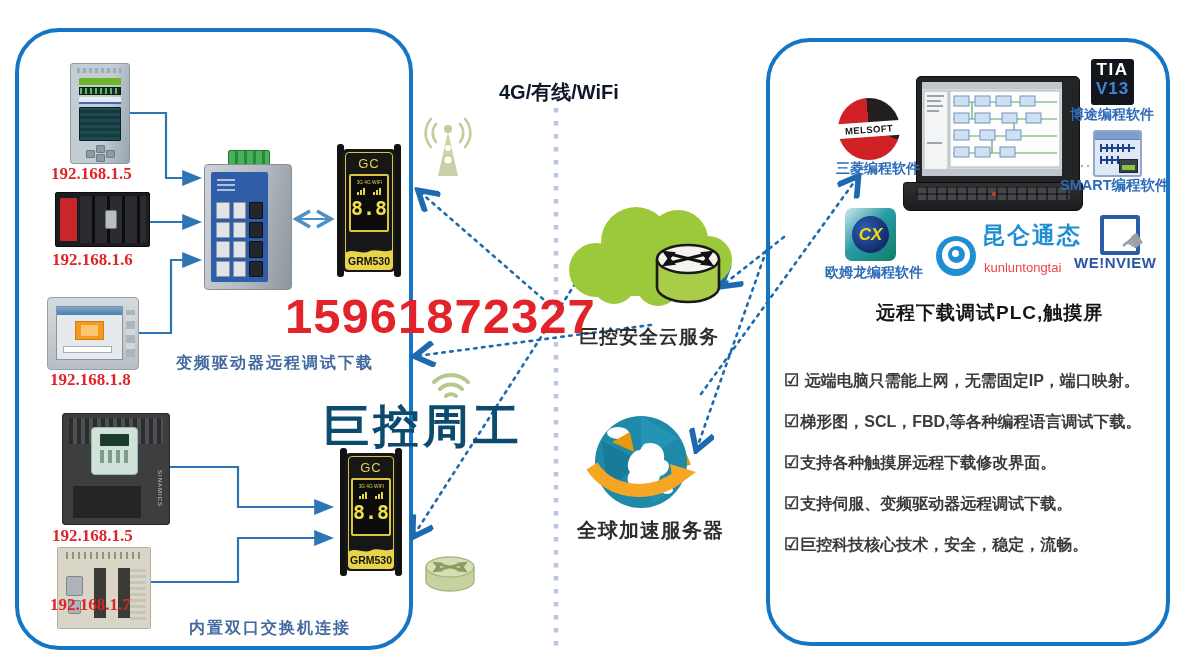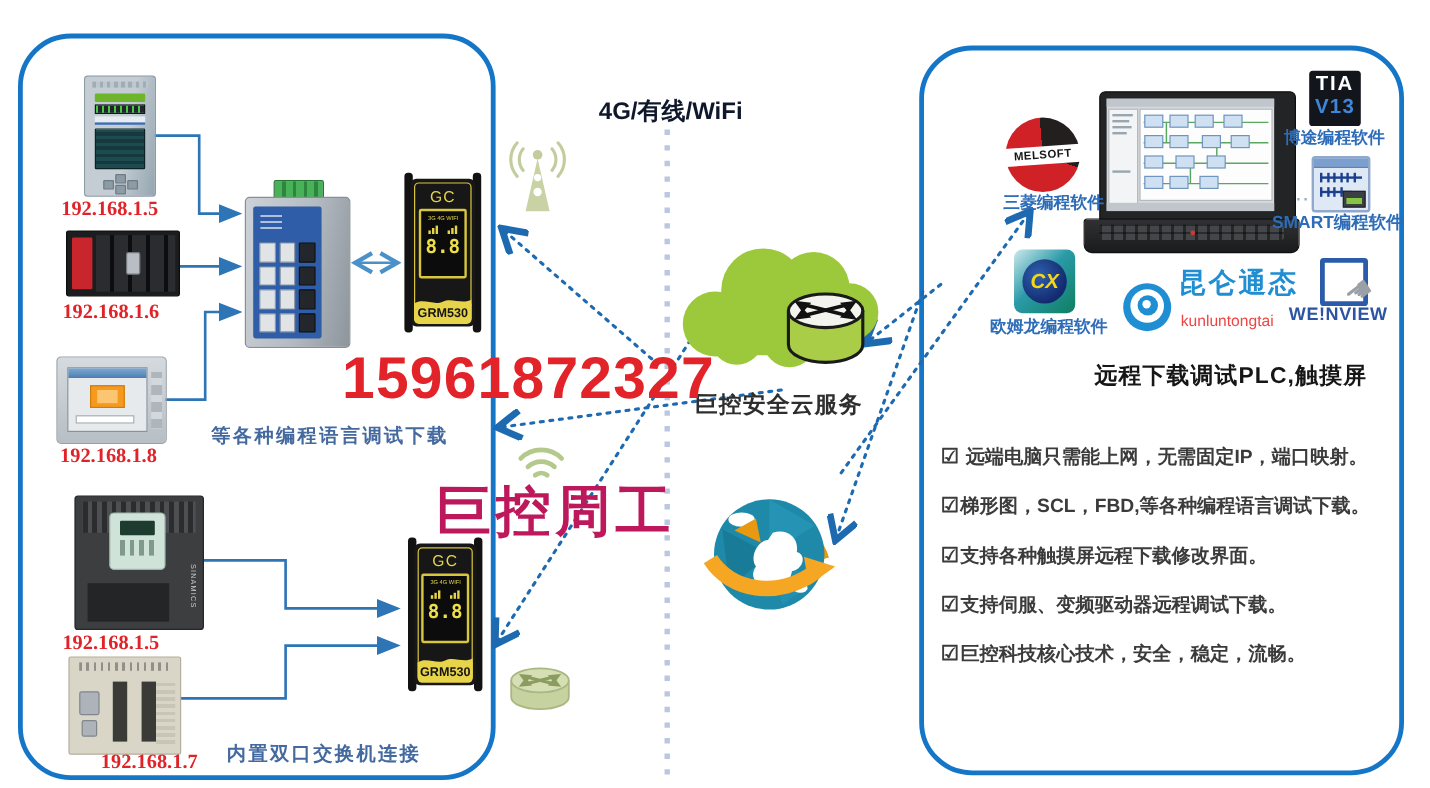--- a/index.html
+++ b/index.html
@@ -13,41 +13,41 @@
   
   .overlay{position:absolute;left:0;top:0;z-index:2;pointer-events:none;}
 
   .dev{z-index:3;}
 
   
   .ip{z-index:4;font-family:"Liberation Serif",serif;font-weight:bold;font-size:17px;color:#df2328;white-space:nowrap;}
   .cap{z-index:4;font-weight:bold;font-size:16px;color:#44699f;letter-spacing:2px;white-space:nowrap;}
   .hdr{z-index:4;font-weight:bold;font-size:20px;color:#0f172a;white-space:nowrap;}
   .phone{z-index:6;font-weight:bold;font-size:49px;color:#e3232a;letter-spacing:1px;white-space:nowrap;}
-  .wmark{z-index:6;font-weight:900;font-size:46px;color:#be185d;letter-spacing:4px;white-space:nowrap;margin-left:40px;}
+  .wmark{z-index:6;font-weight:900;font-size:46px;color:#0c4a6e;letter-spacing:4px;white-space:nowrap;}
   .midlabel{z-index:4;font-weight:bold;color:#2e2e2e;white-space:nowrap;letter-spacing:1px;}
   .loglab{z-index:4;font-weight:bold;font-size:14px;color:#2d6cb8;white-space:nowrap;}
   .rtitle{z-index:4;font-weight:bold;font-size:19px;color:#161616;white-space:nowrap;letter-spacing:1px;}
   .feat{position:absolute;z-index:4;font-weight:bold;font-size:16px;color:#3b3b3b;white-space:nowrap;}
   .feat .fc{font-size:17px;margin-right:1px;}
 
   
   .grm{z-index:3;}
   .grm-ear{position:absolute;top:-4px;bottom:-4px;width:7px;background:#121212;border-radius:3px;}
   .grm-ear.l{left:0}.grm-ear.r{right:0}
   .grm-body{position:absolute;left:5px;right:5px;top:1px;bottom:1px;background:#171717;border-radius:5px;}
   .grm-frame{position:absolute;inset:3px;border:1.5px solid #d8c63e;border-radius:4px;pointer-events:none;}
   .grm-brand{margin-top:7px;text-align:center;color:#e7d44a;font-weight:normal;font-size:13px;letter-spacing:1px;}
   .grm-screen{margin:3px auto 0;width:36px;height:54px;border:2px solid #d8c63e;border-radius:2px;background:#0c0c0c;
               display:flex;flex-direction:column;align-items:center;}
   .grm-sig{font-size:5px;color:#e7d44a;margin-top:3px;white-space:nowrap;transform:scale(.95);}
   .grm-bars{display:flex;align-items:flex-end;gap:1px;height:8px;margin-top:2px;}
   .grm-bars i{display:block;width:2px;background:#e7d44a;}
   .grm-bars b{display:block;width:6px;}
-  .grm-dig{font-family:"DejaVu Sans Mono",monospace;font-weight:bold;font-size:16px;color:#efe04a;margin-top:1px;}
+  .grm-dig{font-family:"DejaVu Sans Mono",monospace;font-weight:bold;font-size:20px;color:#efe04a;margin-top:1px;}
   .grm-wave{position:absolute;left:3px;right:3px;bottom:17px;height:9px;width:calc(100% - 6px);}
   .grm-model{position:absolute;left:3px;right:3px;bottom:2px;height:17px;background:#e7d44a;border-radius:0 0 4px 4px;
              color:#141414;font-weight:bold;font-size:10.5px;line-height:17px;text-align:center;}
 
   
   .sw-term{position:absolute;top:0;left:24px;width:40px;height:16px;background:repeating-linear-gradient(90deg,#47b257 0 6px,#2f8540 6px 9px);border:1px solid #267535;border-radius:2px;}
   .sw-body{position:absolute;top:14px;left:0;right:0;bottom:0;background:linear-gradient(100deg,#ccd2d7 0%,#b3bac1 55%,#8d959d 100%);border:1px solid #868e96;border-radius:4px;}
   .sw-face{position:absolute;left:6px;top:7px;width:57px;bottom:7px;background:#2f5da8;border-radius:2px;}
   .sw-leds{margin:5px 6px 0;height:14px;background:repeating-linear-gradient(0deg,#cfd9ea 0 2px,#2f5da8 2px 5px);width:18px;opacity:.8;}
   .sw-ports{position:absolute;left:5px;right:5px;top:30px;bottom:5px;display:grid;grid-template-columns:1fr 1fr 1fr;gap:3px;}
@@ -249,42 +249,42 @@
           </div>
         <div class="grm-dig">8.8</div>
       </div>
       <svg class="grm-wave" viewBox="0 0 64 10" preserveAspectRatio="none">
           <path d="M0,8 C10,2 22,10 32,6 C42,2 54,9 64,4 L64,10 L0,10 Z" fill="#e7d44a"></path>
         </svg>
       <div class="grm-model">GRM530</div>
     </div>
   </div>
 
-  <div class="abs cap" style="left:176px;top:353px;">等各种编程语言调试下载</div>
+  <div class="abs cap" style="left:176px;top:353px;">变频驱动器远程调试下载</div>
 
   <div class="abs dev drive" style="left:62px;top:413px;width:106px;height:110px;">
     <div class="dr-vents"></div>
     <div class="dr-panel">
       <div class="dr-lcd"></div>
       <div class="dr-keys"></div>
     </div>
     <div class="dr-low"></div>
     <div class="dr-side">SINAMICS</div>
   </div>
   <div class="abs ip" style="left:52px;top:526px;">192.168.1.5</div>
 
   <div class="abs dev plc3" style="left:57px;top:547px;width:92px;height:80px;">
     <div class="p3-dots"></div>
     <div class="p3-slot" style="left:36px;"></div>
     <div class="p3-slot" style="left:60px;"></div>
     <div class="p3-conn" style="left:8px;top:28px;width:15px;height:18px;"></div>
     <div class="p3-conn" style="left:10px;top:52px;width:11px;height:12px;"></div>
     <div class="p3-vent"></div>
   </div>
-  <div class="abs ip" style="left:50px;top:625px;margin-left:34px;">192.168.1.7</div>
+  <div class="abs ip" style="left:50px;top:595px;">192.168.1.7</div>
 
   <div class="abs grm" style="left:340px;top:452px;width:62px;height:120px;">
     <div class="grm-ear l"></div>
     <div class="grm-ear r"></div>
     <div class="grm-body">
       <div class="grm-frame"></div>
       <div class="grm-brand">GC</div>
       <div class="grm-screen">
         <div class="grm-sig">3G 4G WIFI</div>
         <div class="grm-bars">
@@ -381,20 +381,21 @@
     <polygon points="59,54 98,76 70,96" fill="#2a9abd" opacity="0.45"></polygon>
     <g fill="#ffffff">
       <path d="M62,36 C74,32 84,40 82,52 C90,54 88,66 78,68 C76,80 64,86 58,78 C48,82 42,72 48,64 C42,56 50,42 58,42 Z"></path>
       <ellipse cx="36" cy="25" rx="11" ry="6"></ellipse>
       <ellipse cx="85" cy="82" rx="6" ry="4"></ellipse>
     </g>
     <path d="M48,24 l-18,10 22,10 z" fill="#e8990f"></path>
     <path d="M10,58 C26,84 66,92 98,68" fill="none" stroke="#f5a623" stroke-width="13"></path>
     <path d="M92,80 l22,-16 -26,-8 z" fill="#f5a623"></path>
   </svg>
+  <div class="abs midlabel" style="left:577px;top:517px;font-size:20px;">全球加速服务器</div>
 
   <div class="abs dev" style="left:838px;top:98px;width:62px;height:62px;">
     <div class="mel-c"></div>
     <div class="mel-band">MELSOFT</div>
   </div>
   <div class="abs loglab" style="left:836px;top:160px;">三菱编程软件</div>
 
   <div class="abs dev" style="left:903px;top:76px;width:178px;height:135px;">
     <div class="lt-screen">
       <svg width="140" height="94" viewBox="0 0 140 94">
@@ -479,21 +480,21 @@
   </div>
   <div class="abs klt-cn" style="left:982px;top:220px;">昆仑通态</div>
   <div class="abs klt-en" style="left:984px;top:260px;">kunluntongtai</div>
 
   <div class="abs dev wv-ic" style="left:1098px;top:213px;width:42px;height:40px;">
     <div class="wv-box"></div>
     <div class="wv-hand">☚</div>
   </div>
   <div class="abs wv-lab" style="left:1074px;top:254px;">WE!NVIEW</div>
 
-  <div class="abs rtitle" style="left:876px;top:300px;margin-left:36px;">远程下载调试PLC,触摸屏</div>
+  <div class="abs rtitle" style="left:876px;top:300px;">远程下载调试PLC,触摸屏</div>
 
   <div class="feat" style="left:784px;top:370px;"><span class="fc">☑</span><span> 远端电脑只需能上网，无需固定IP，端口映射。</span></div>
   <div class="feat" style="left:784px;top:411px;"><span class="fc">☑</span><span>梯形图，SCL，FBD,等各种编程语言调试下载。</span></div>
   <div class="feat" style="left:784px;top:452px;"><span class="fc">☑</span><span>支持各种触摸屏远程下载修改界面。</span></div>
   <div class="feat" style="left:784px;top:534px;"><span class="fc">☑</span><span>巨控科技核心技术，安全，稳定，流畅。</span></div>
   <div class="feat" style="left:784px;top:493px;"><span class="fc">☑</span><span>支持伺服、变频驱动器远程调试下载。</span></div>
 
 </div>
 
 </body></html>

